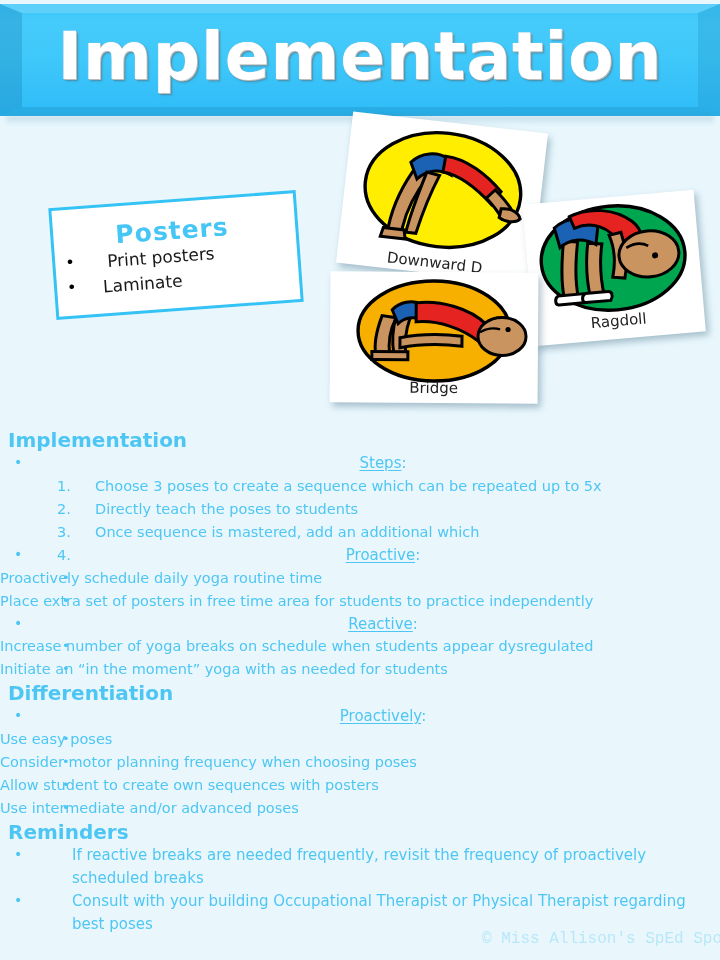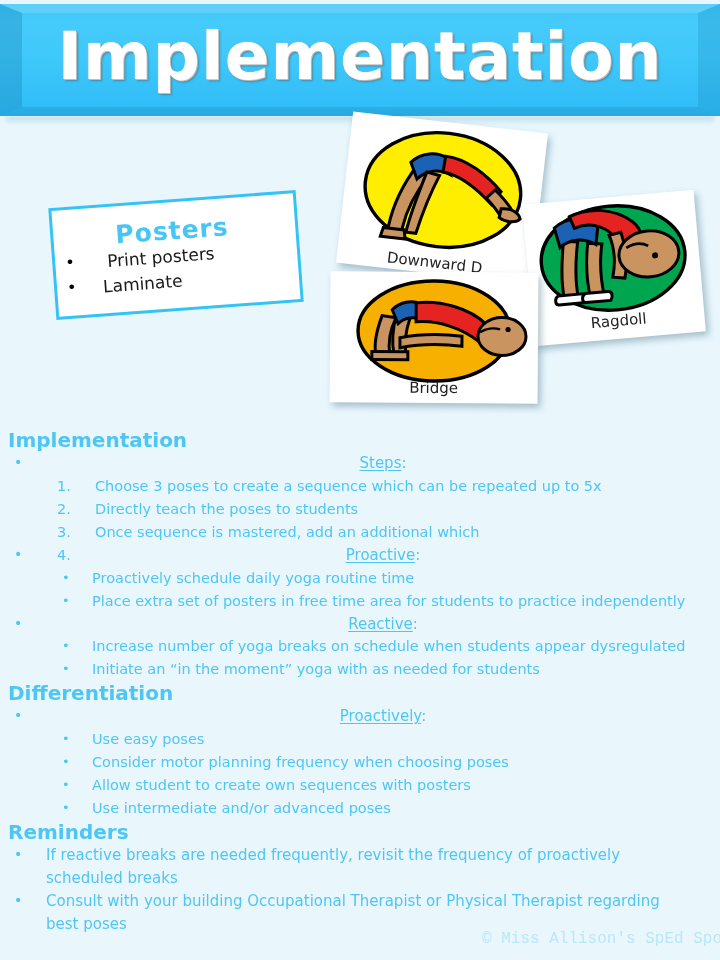--- a/index.html
+++ b/index.html
@@ -228,36 +228,35 @@
     color: #4ec6f3;
     white-space: nowrap;
   }
   .num .n {
     position: absolute;
     left: 57px;
     top: 0;
   }
   .lvl2 {
     position: relative;
-    padding-left: 92px;
     font-size: 14.5px;
     line-height: 23px;
     color: #4ec6f3;
     white-space: nowrap;
   }
   .lvl2::before {
     content: "\2022";
     position: absolute;
     left: 62px;
     top: -1px;
     font-size: 13px;
   }
   .rem-item {
     position: relative;
-    padding-left: 46px;
+    padding-left: 72px;
     padding-right: 30px;
     font-size: 15px;
     line-height: 23px;
     color: #4ec6f3;
   }
   .rem-item::before {
     content: "\2022";
     position: absolute;
     left: 14px;
     top: -1px;

